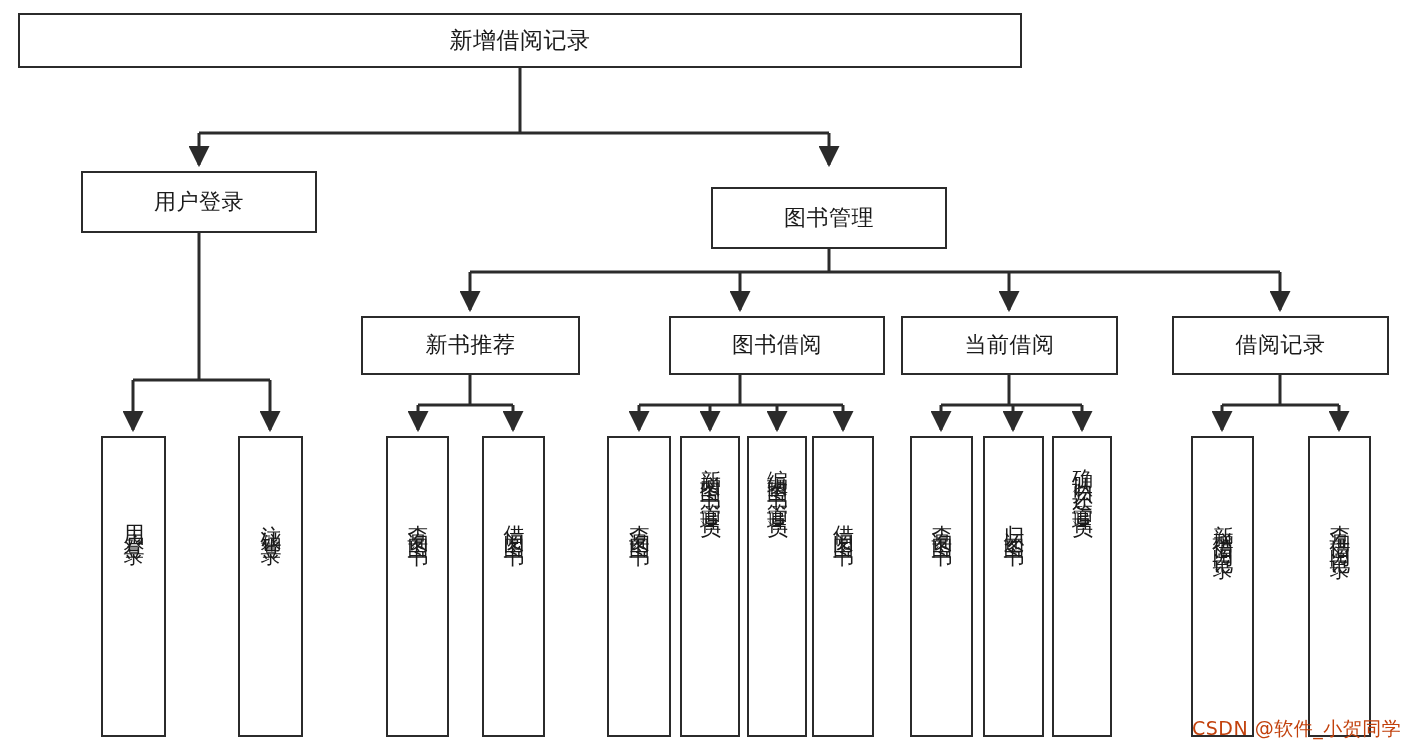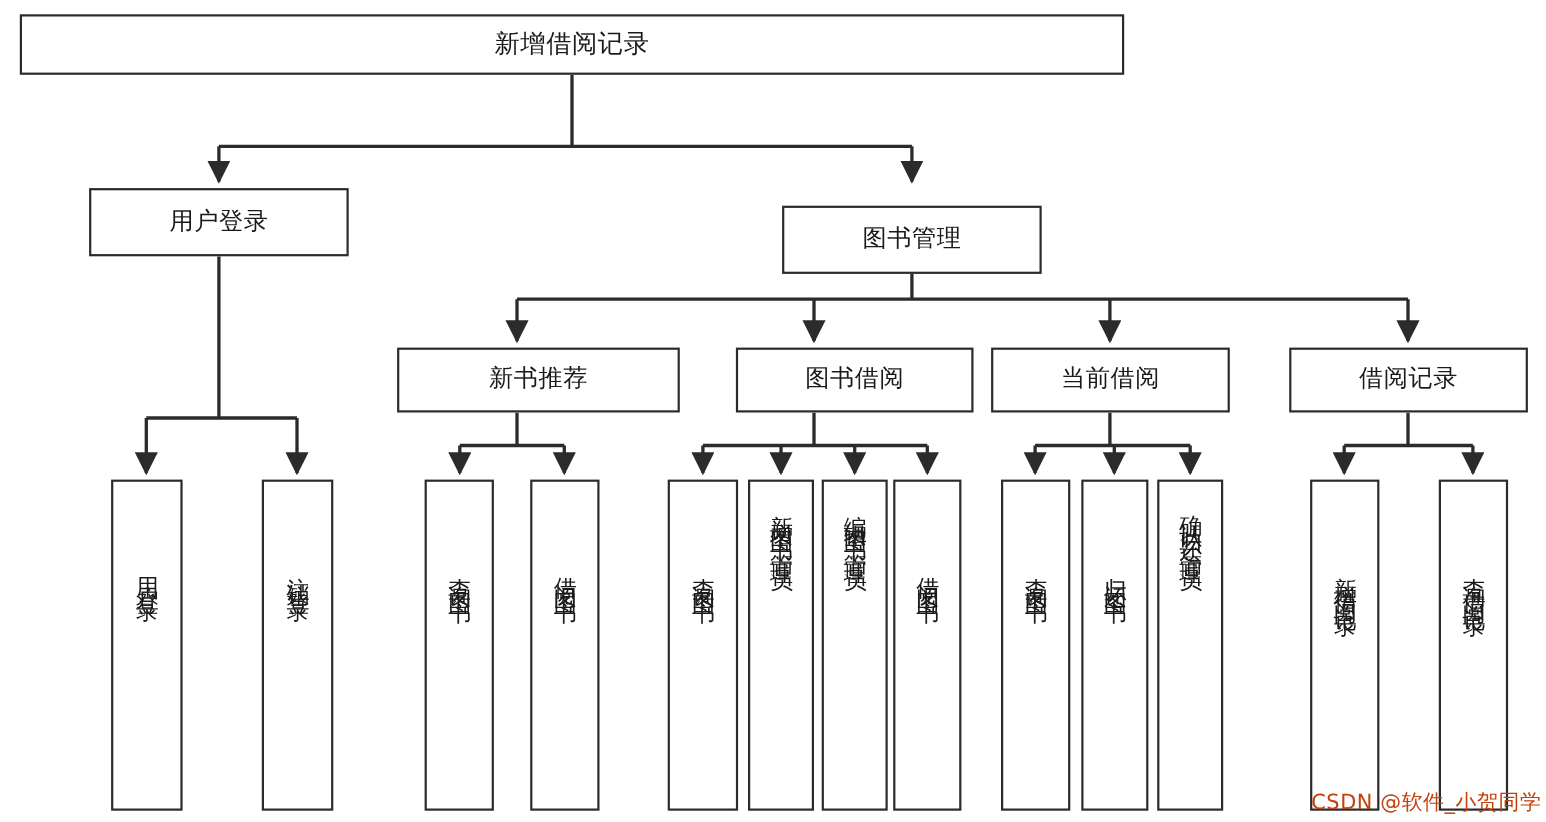--- a/index.html
+++ b/index.html
@@ -129,21 +129,21 @@
     <span>新增借阅记录</span>
   </div>
 
   <div class="node h" style="left:81px; top:171px; width:236px; height:62px;">
     <span>用户登录</span>
   </div>
   <div class="node h" style="left:711px; top:171px; width:236px; height:62px;margin-top:16px;">
     <span>图书管理</span>
   </div>
 
-  <div class="node h" style="left:361px; top:316px; width:257px; height:59px;text-align:right;">
+  <div class="node h" style="left:361px; top:316px; width:219px; height:59px;text-align:right;">
     <span>新书推荐</span>
   </div>
   <div class="node h" style="left:633px; top:316px; width:216px; height:59px;margin-left:36px;">
     <span>图书借阅</span>
   </div>
   <div class="node h" style="left:901px; top:316px; width:217px; height:59px;">
     <span>当前借阅</span>
   </div>
   <div class="node h" style="left:1172px; top:316px; width:217px; height:59px;">
     <span>借阅记录</span>

